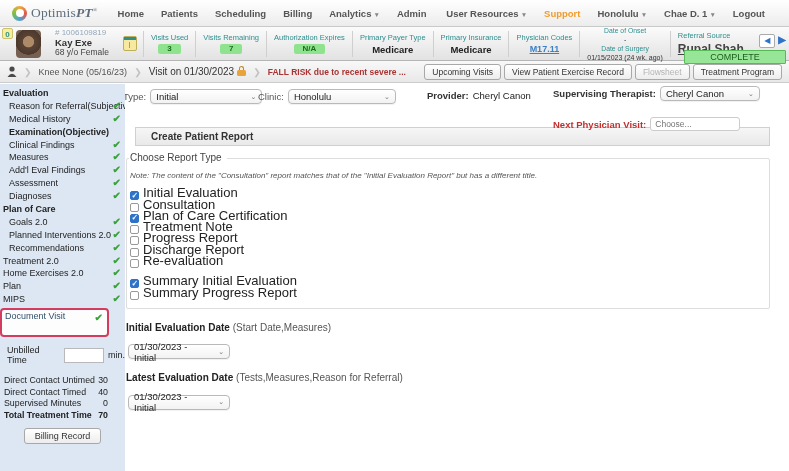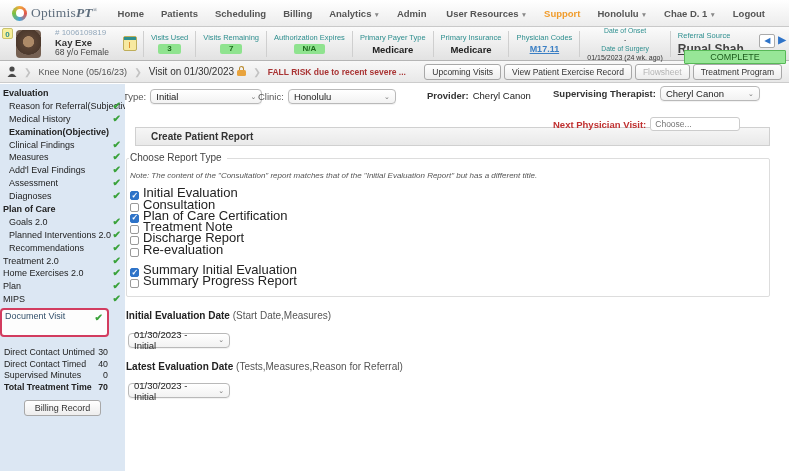--- a/index.html
+++ b/index.html
@@ -233,20 +233,25 @@
     <div class="sb-item ind1"><span>Diagnoses</span><span class="sb-check checked">✔</span></div>
     <div class="sb-item hdr"><span>Plan of Care</span></div>
     <div class="sb-item ind2"><span>Goals 2.0</span><span class="sb-check checked">✔</span></div>
     <div class="sb-item ind2"><span>Planned Interventions 2.0</span><span class="sb-check checked">✔</span></div>
     <div class="sb-item ind2"><span>Recommendations</span><span class="sb-check checked">✔</span></div>
     <div class="sb-item"><span>Treatment 2.0</span><span class="sb-check checked">✔</span></div>
     <div class="sb-item"><span>Home Exercises 2.0</span><span class="sb-check checked">✔</span></div>
     <div class="sb-item"><span>Plan</span><span class="sb-check checked">✔</span></div>
     <div class="sb-item"><span>MIPS</span><span class="sb-check checked">✔</span></div>
     <div class="sb-item sel"><span>Document Visit</span><span class="sb-check checked">✔</span></div>
+    <div class="unbilled">
+      <span>Unbilled Time</span>
+      <input style="">
+      <span>min.</span>
+    </div>
     <div class="totals">
       <div class="trow">
           <span class="tl">Direct Contact Untimed</span>
           <span>30</span>
         </div>
       <div class="trow">
           <span class="tl">Direct Contact Timed</span>
           <span>40</span>
         </div>
       <div class="trow">
@@ -313,20 +318,24 @@
       <label class="cb-row">
           <span class="cb checked"></span>
           <span>Plan of Care Certification</span>
         </label>
       <label class="cb-row">
           <span class="cb"></span>
           <span>Treatment Note</span>
         </label>
       <label class="cb-row">
           <span class="cb"></span>
+          <span>Progress Report</span>
+        </label>
+      <label class="cb-row">
+          <span class="cb"></span>
           <span>Discharge Report</span>
         </label>
       <label class="cb-row">
           <span class="cb"></span>
           <span>Re-evaluation</span>
         </label>
       <div class="gapline"></div>
       <label class="cb-row">
           <span class="cb checked"></span>
           <span>Summary Initial Evaluation</span>

